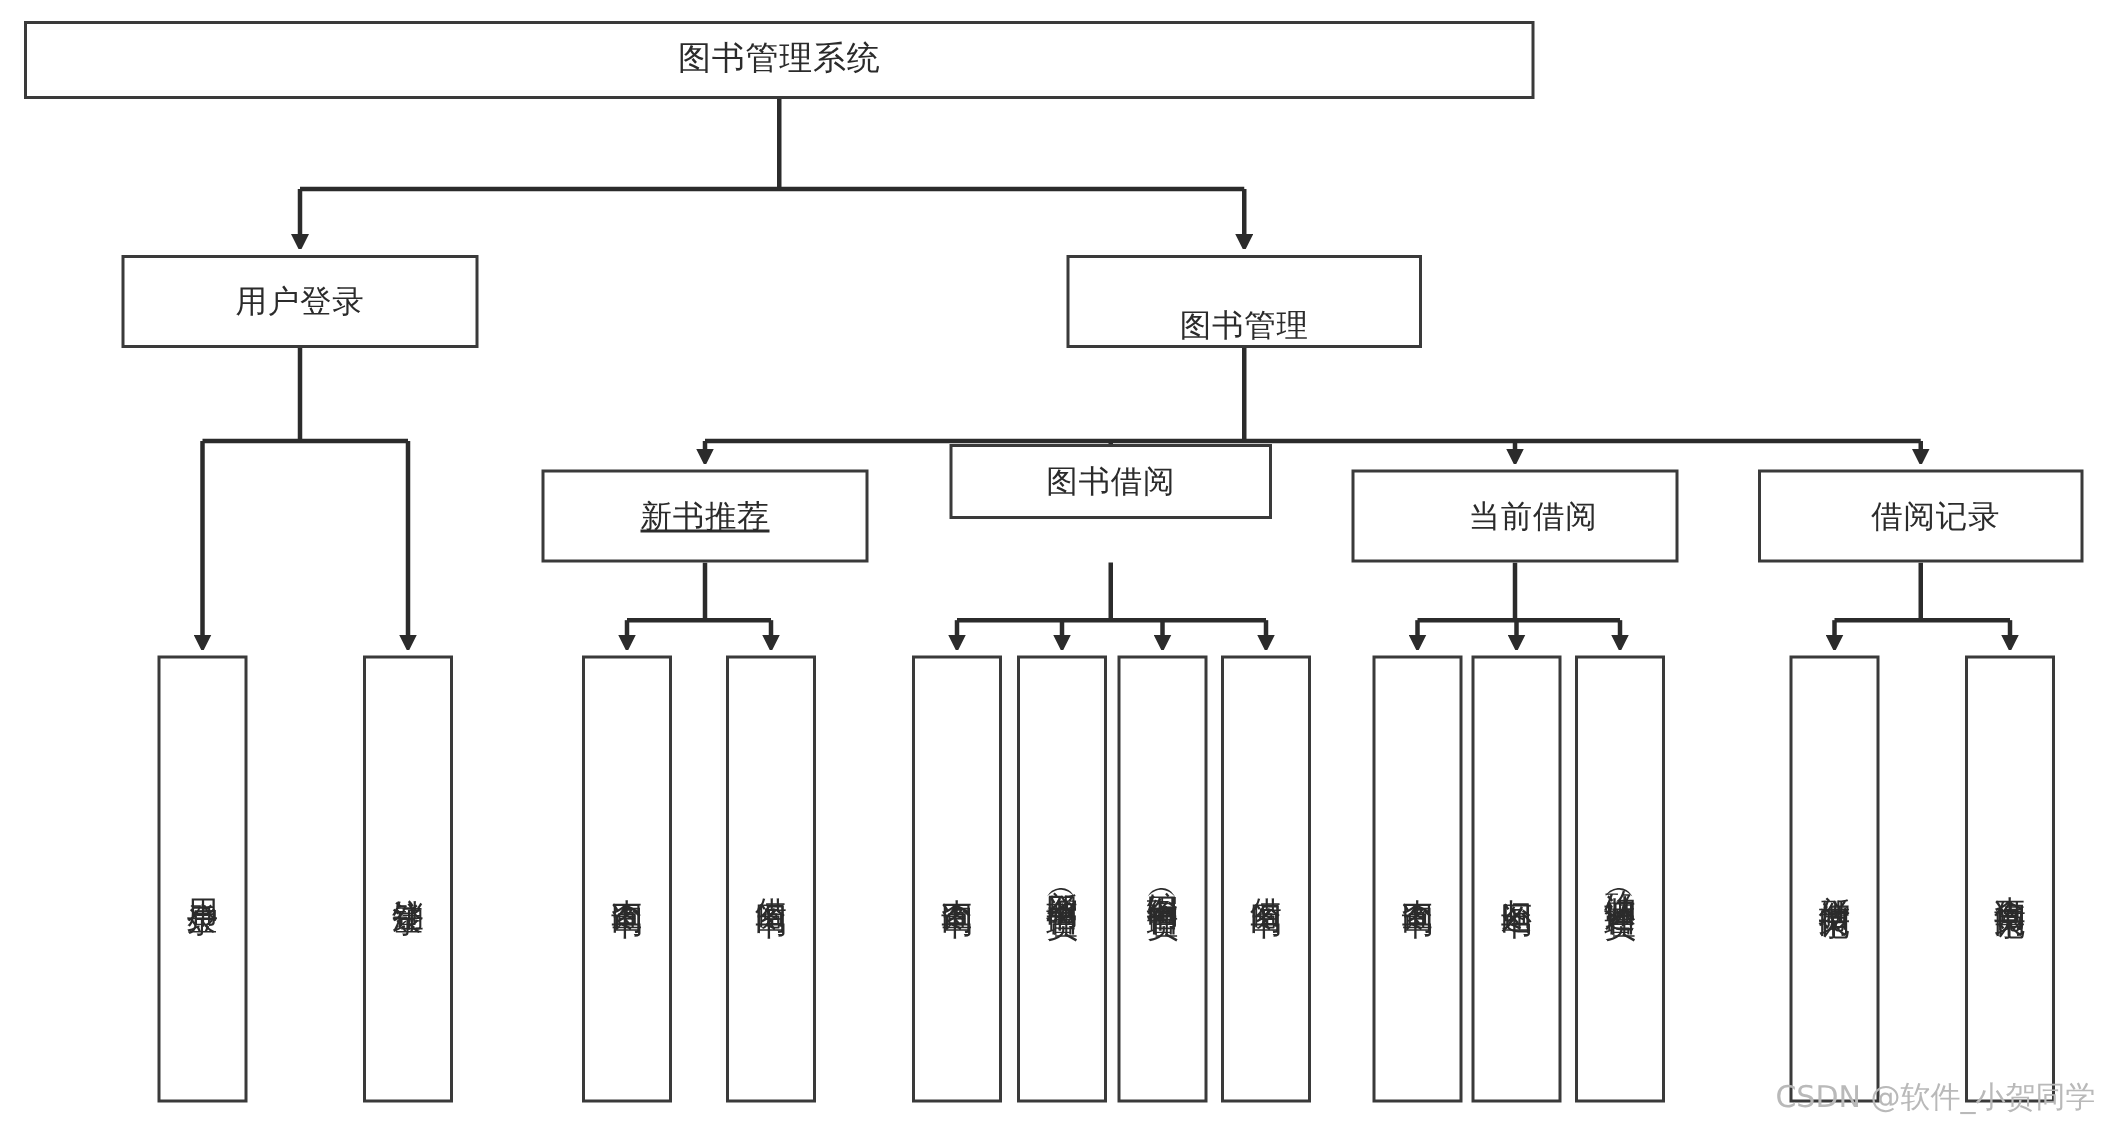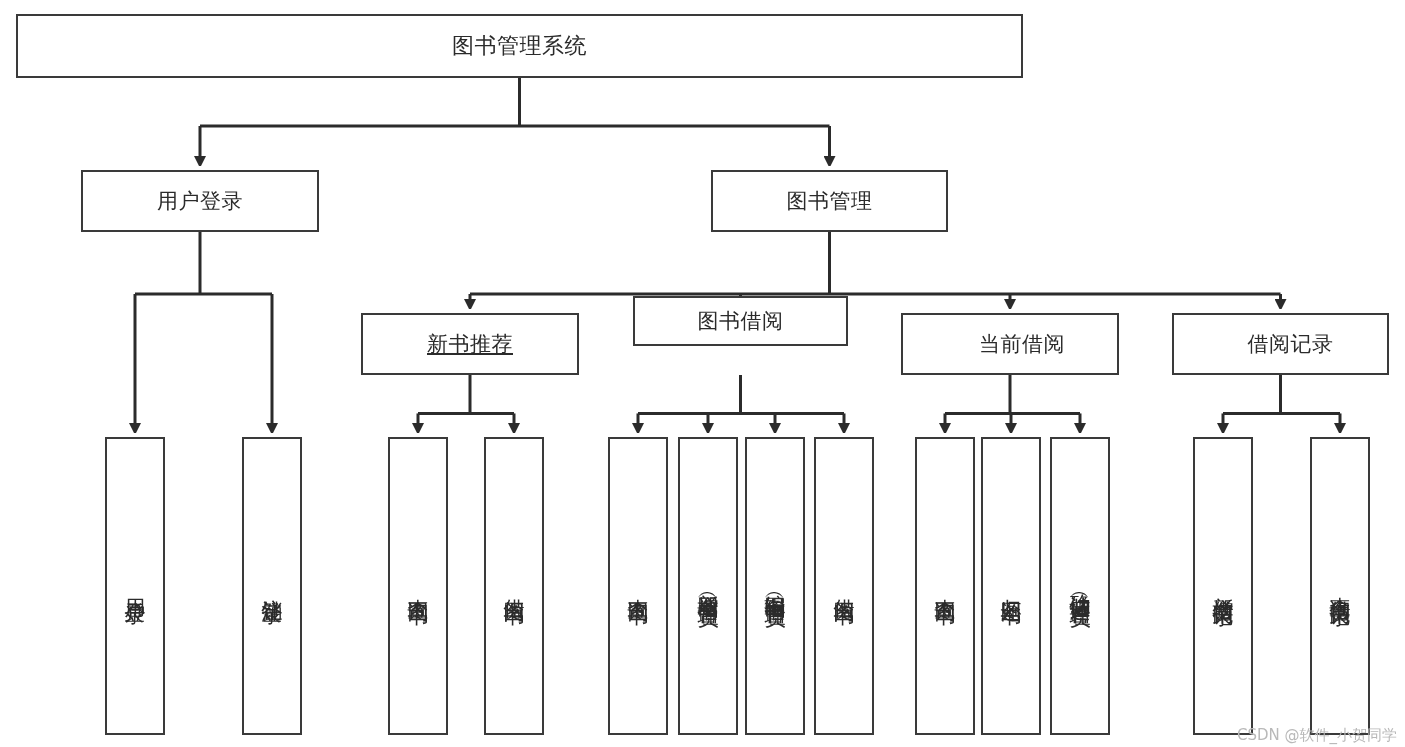--- a/index.html
+++ b/index.html
@@ -66,21 +66,21 @@
     margin: 0 auto;
     height: 100%;
     display: flex;
     align-items: center;
     justify-content: center;
   }
   .watermark {
     position: absolute;
     right: 8px;
     bottom: 2px;
-    font-size: 15px;
+    font-size: 20px;
     color: #b9b9b9;
     z-index: 5;
     white-space: nowrap;
     font-family: "DejaVu Sans", "Liberation Sans", sans-serif;
   }
 </style>
 </head>
 <body>
 
 <div id="diagram-root">
@@ -121,29 +121,29 @@
         <path d="M 945 413.44 L 945 424" marker-end="url(#arrowhead)"></path>
         <path d="M 1011 413.44 L 1011 424" marker-end="url(#arrowhead)"></path>
         <path d="M 1080 413.44 L 1080 424" marker-end="url(#arrowhead)"></path>
         <path d="M 1280.5 375 L 1280.5 413.44"></path>
         <path d="M 1223 413.44 L 1340 413.44"></path>
         <path d="M 1223 413.44 L 1223 424" marker-end="url(#arrowhead)"></path>
         <path d="M 1340 413.44 L 1340 424" marker-end="url(#arrowhead)"></path>
       </g>
   </svg>
 
-  <div class="node h root" style="left: 16px; top: 14px; width: 1007px; height: 64px;">
+  <div class="node h root" style="left: 16px; top: 14px; width: 1007px; height: 52px;">
     <span class="node-label">图书管理系统</span>
   </div>
 
   <div id="node-layer">
       <div class="node h" style="left: 81px; top: 170px; width: 238px; height: 62px;">
         <span class="node-label">用户登录</span>
       </div>
-      <div class="node h" style="left: 711px; top: 170px; width: 237px; height: 62px;">
+      <div class="node h" style="left: 711px; top: 170px; width: 237px; height: 62px; align-items: flex-end;">
         <span class="node-label">图书管理</span>
       </div>
       <div class="node h" style="left: 361px; top: 313px; width: 218px; height: 62px; text-decoration: underline;">
         <span class="node-label">新书推荐</span>
       </div>
       <div class="node h" style="left: 633px; top: 296px; width: 215px; height: 50px;">
         <span class="node-label">图书借阅</span>
       </div>
       <div class="node h" style="left: 901px; top: 313px; width: 218px; height: 62px; padding-left: 24px;">
         <span class="node-label">当前借阅</span>

